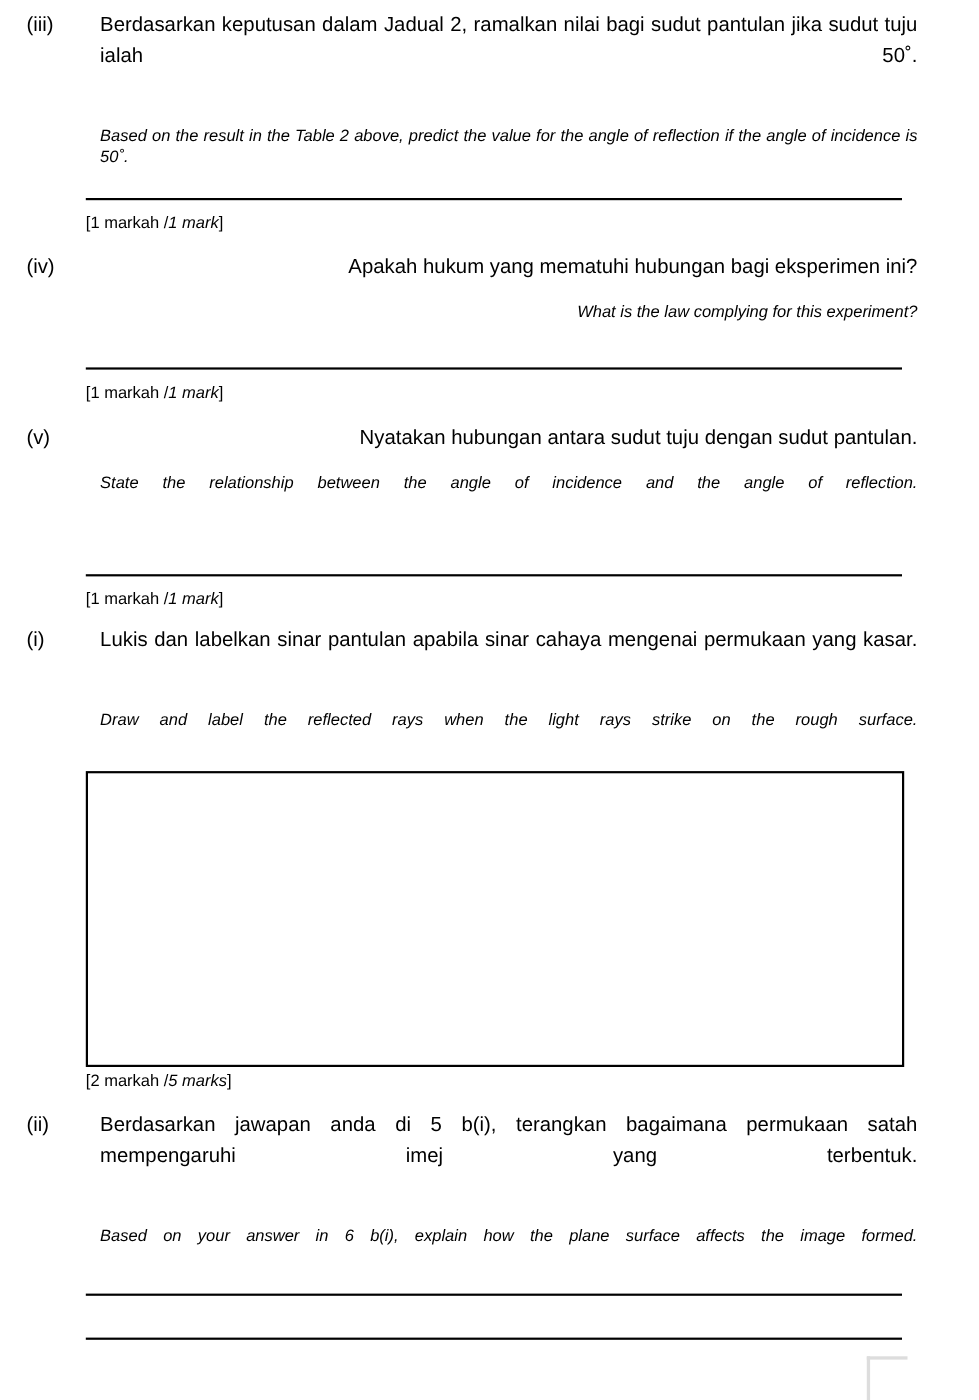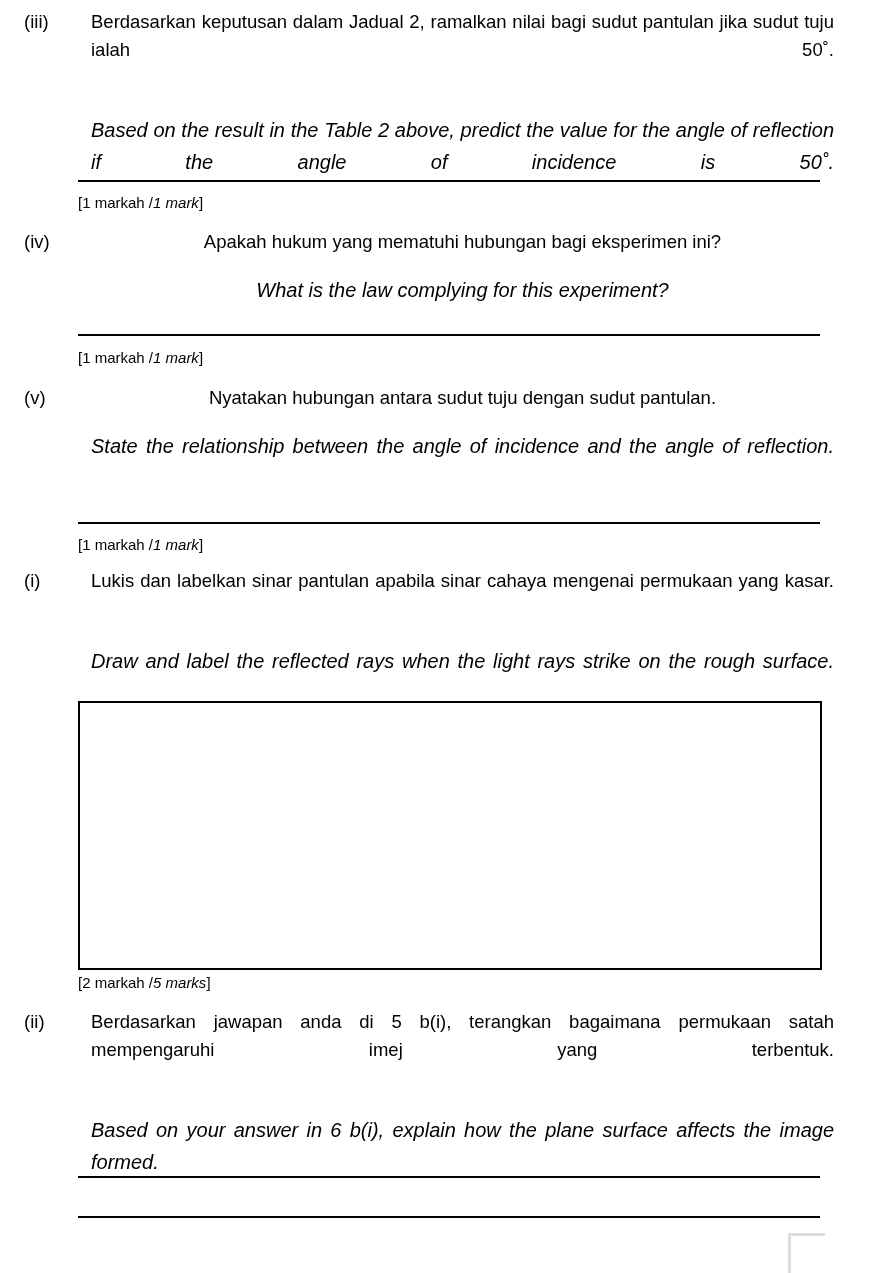--- a/index.html
+++ b/index.html
@@ -51,28 +51,28 @@
   }
 
   .ml {                       
     font-size: 18.5px;
     line-height: 28px;
     text-align: justify;
     text-justify: inter-word;
     margin: 0;
   }
   .en {                       
-    font-size: 20px;
-    line-height: 32px;
+    font-size: 15px;
+    line-height: 19px;
     font-style: italic;
     text-align: justify;
     text-justify: inter-word;
     margin: 0;
   }
-  .ml.nojust, .en.nojust { text-align: center; }
+  .ml.nojust, .en.nojust { text-align: right; }
 
   
   .ml.force:after, .en.force:after {
     content: "";
     display: inline-block;
     width: 100%;
   }
 
   
   .rule {

